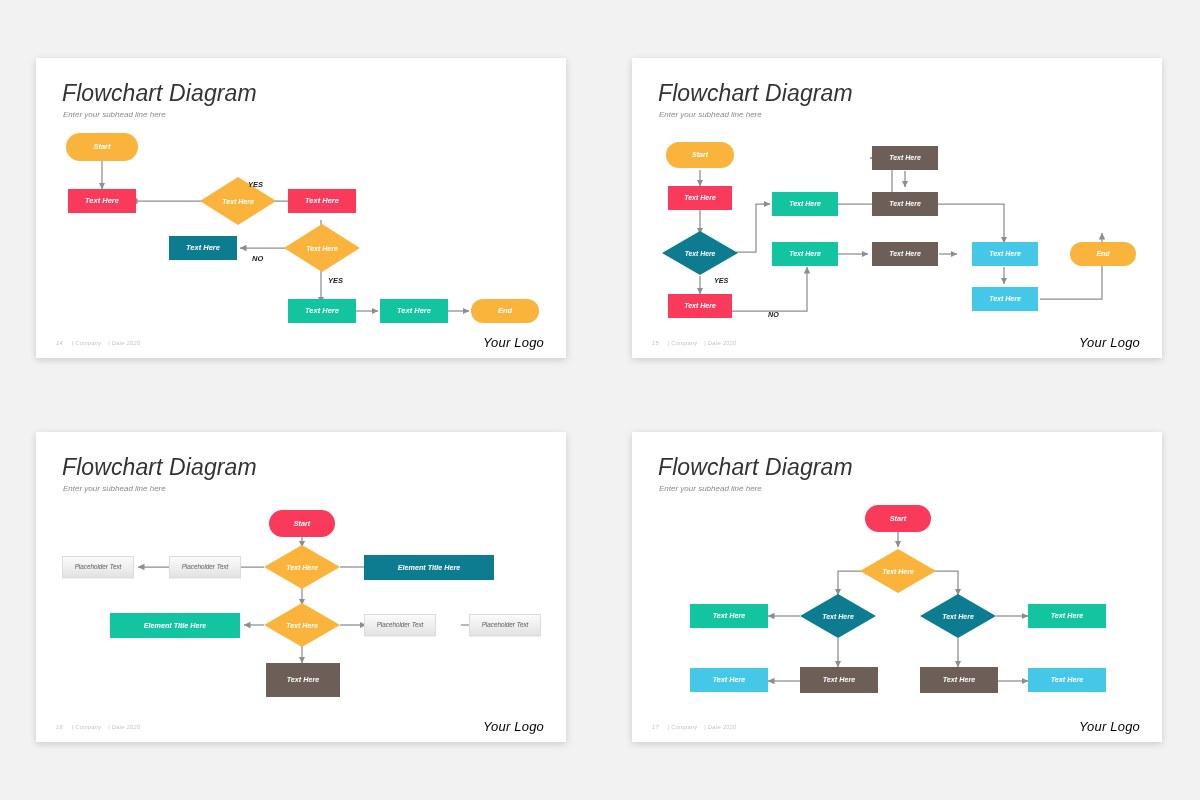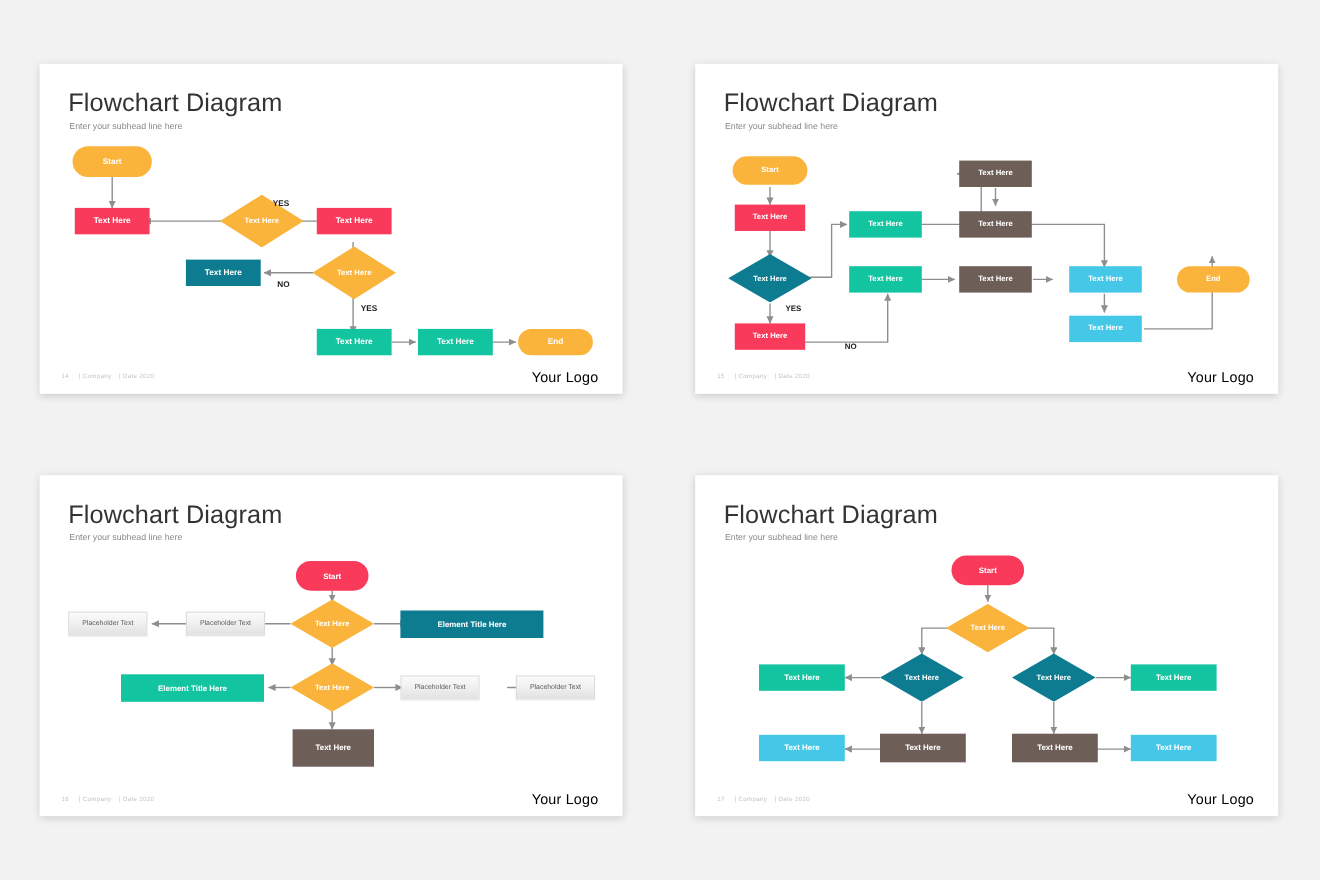--- a/index.html
+++ b/index.html
@@ -2,21 +2,21 @@
 <html><head>
 <meta charset="utf-8">
 <style>
   html,body{margin:0;padding:0;}
   body{
     width:1200px;height:800px;
     background:#f2f2f2;
     font-family:"Liberation Sans","DejaVu Sans",sans-serif;
     overflow:hidden;
   }
-  .deck{position:relative;width:1200px;height:800px;}
+  .deck{position:relative;width:1200px;height:800px;font-style:italic;}
 
   .slide{
     position:absolute;
     background:#ffffff;
     box-shadow:0 2px 7px rgba(0,0,0,.16);
     overflow:hidden;
   }
   #slide-1{left:36px;  top:58px;  width:530px; height:300px;}
   #slide-2{left:632px; top:58px;  width:530px; height:300px;}
   #slide-3{left:36px;  top:432px; width:530px; height:310px;}

